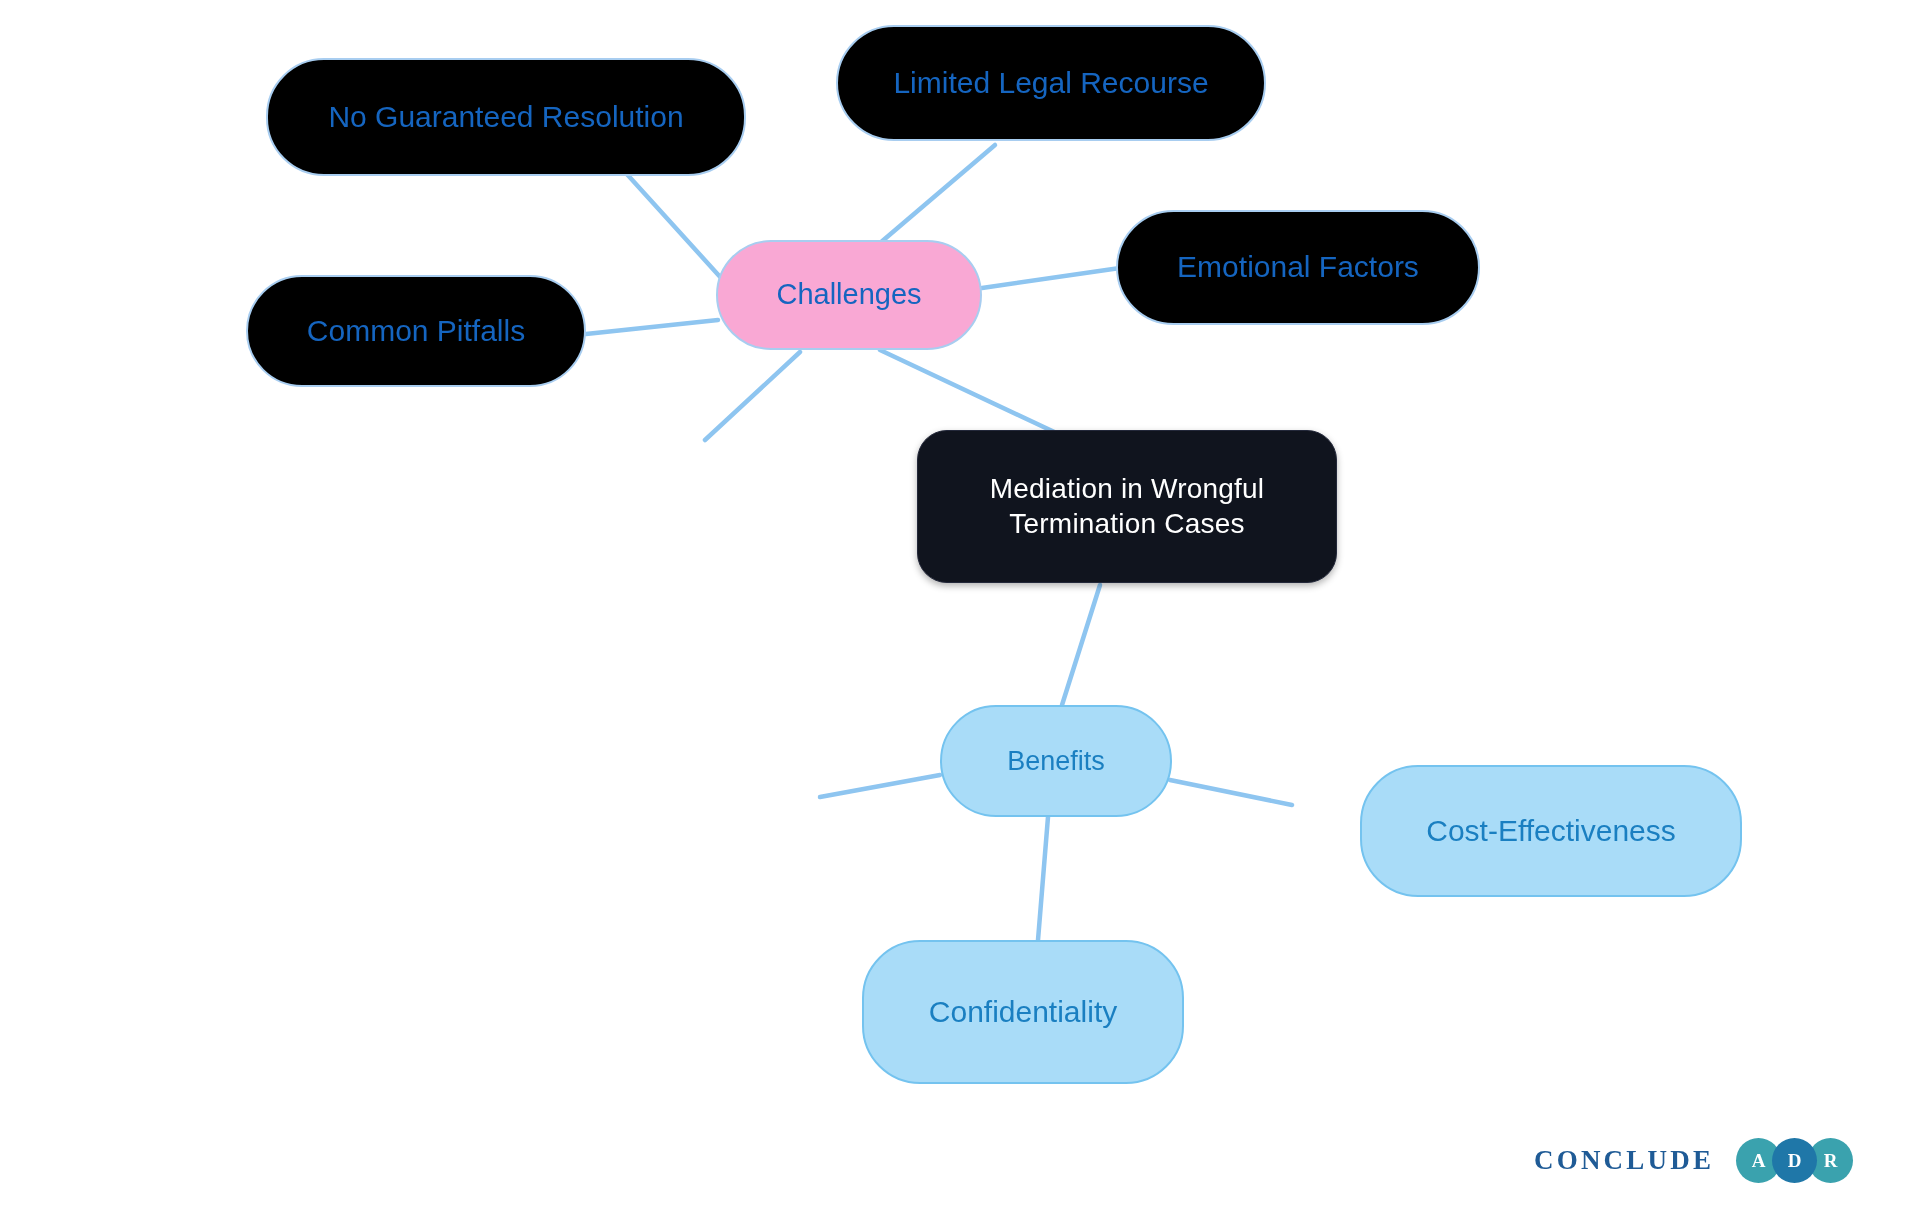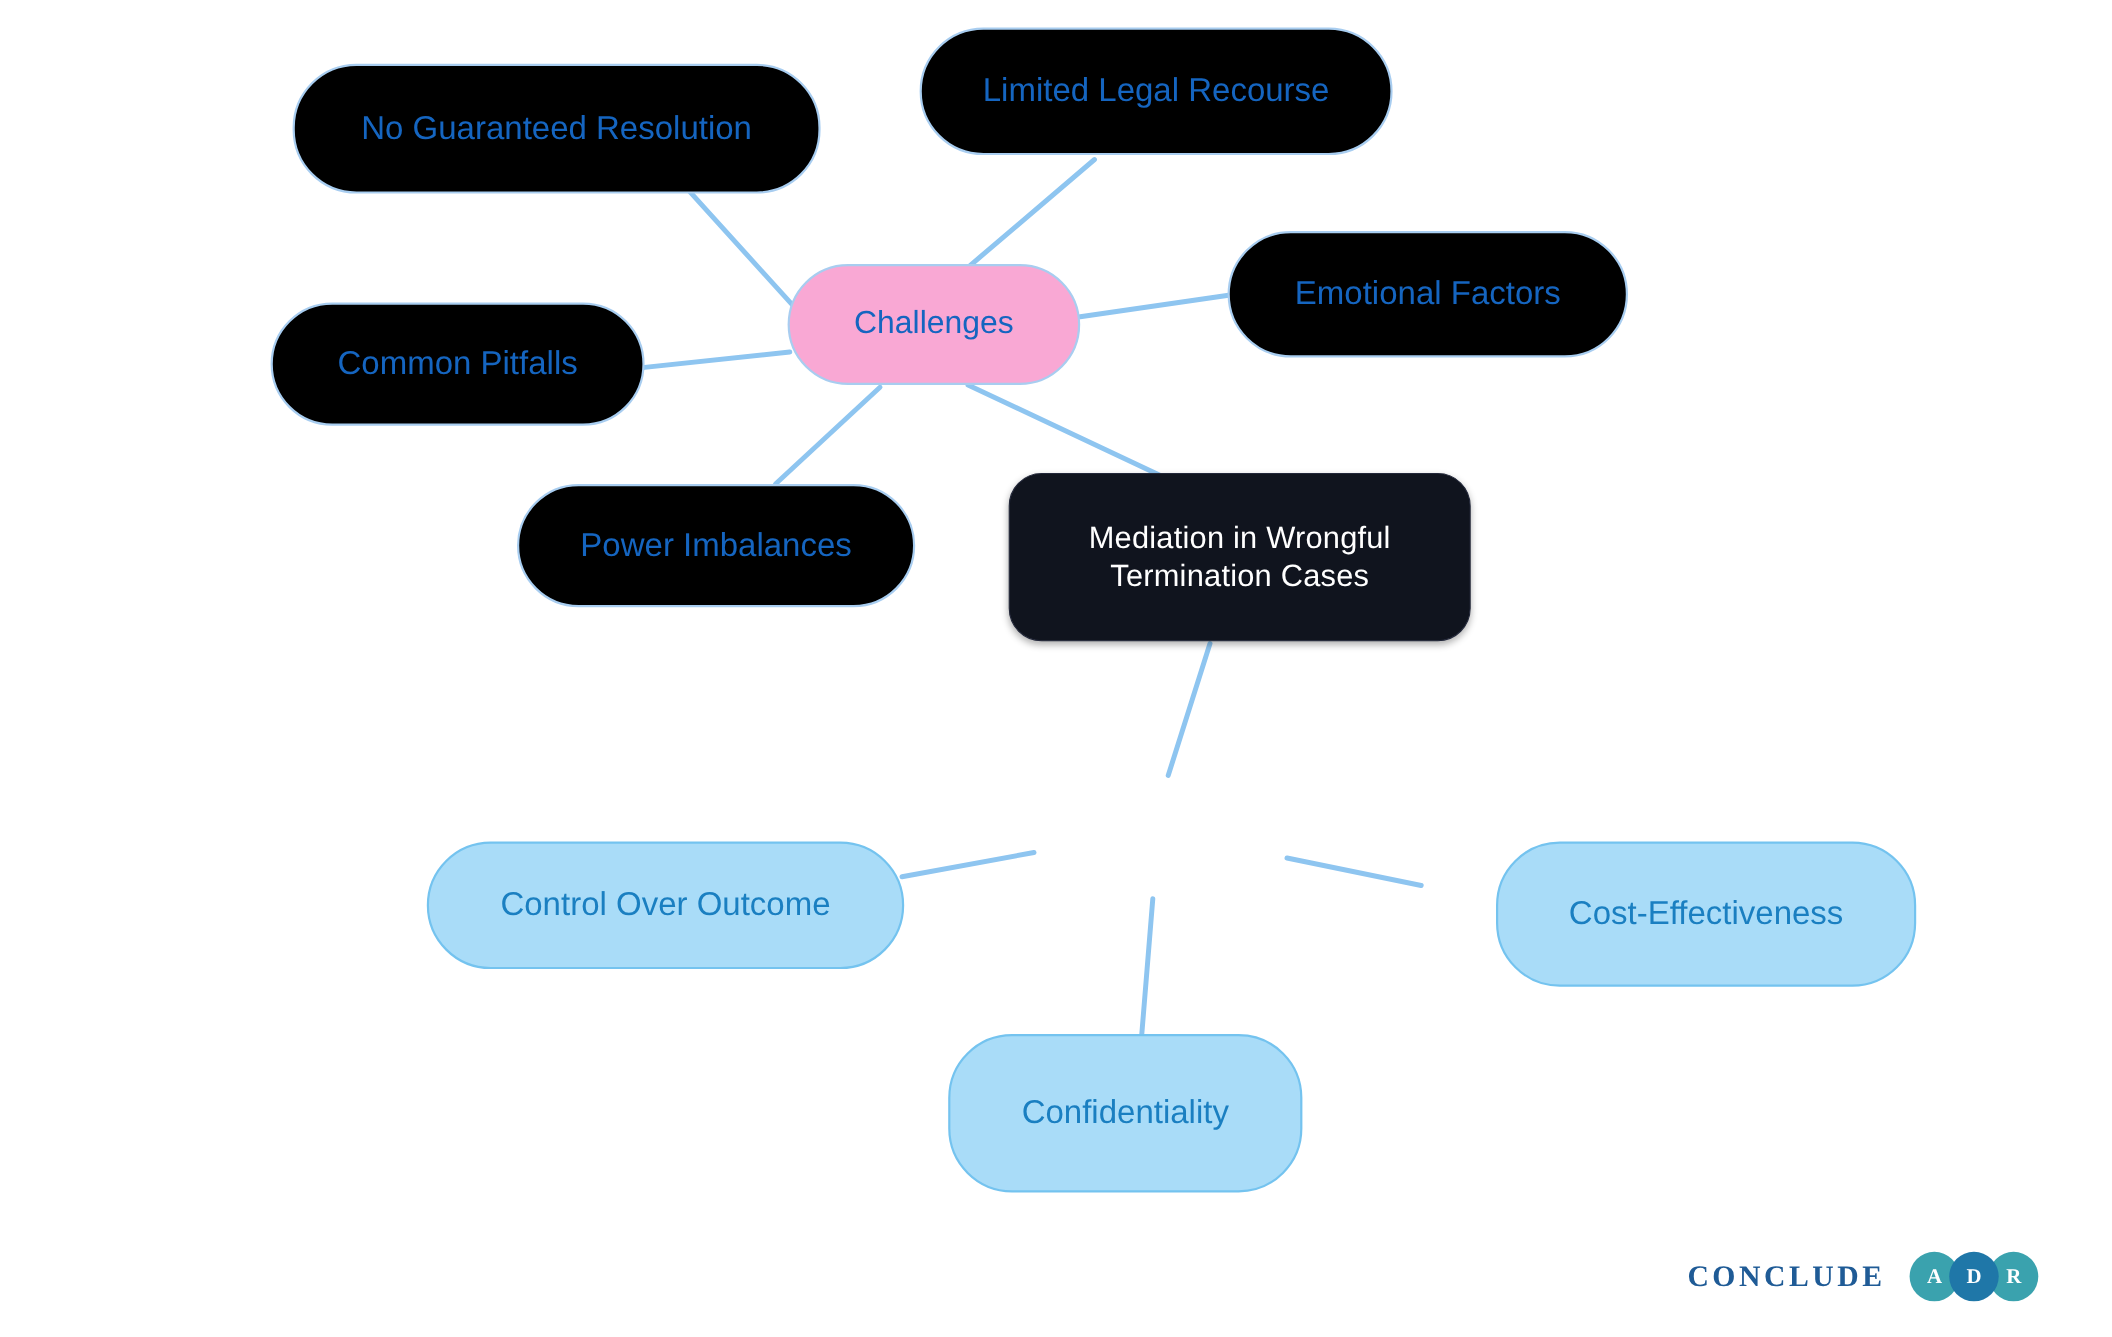--- a/index.html
+++ b/index.html
@@ -144,29 +144,28 @@
   </svg>
 
   <div class="node node-leaf-a" style="left:266px; top:58px; width:480px; height:118px;">No Guaranteed Resolution</div>
 
   <div class="node node-leaf-a" style="left:836px; top:25px; width:430px; height:116px;">Limited Legal Recourse</div>
 
   <div class="node node-leaf-a" style="left:1116px; top:210px; width:364px; height:115px;">Emotional Factors</div>
 
   <div class="node node-leaf-a" style="left:246px; top:275px; width:340px; height:112px;">Common Pitfalls</div>
 
-  <div class="node node-leaf-a" style="left:470px; top:440px; width:362px; height:112px;">Power Imbalances</div>
 
   <div class="node node-branch-a" style="left:716px; top:240px; width:266px; height:110px;">Challenges</div>
 
   <div class="node node-root" style="left:917px; top:430px; width:420px; height:153px;">Mediation in Wrongful
 Termination Cases</div>
 
+  <div class="node node-branch-b" style="left:940px; top:705px; width:232px; height:112px;">Benefits</div>
 
-  <div class="node node-leaf-b" style="left:388px; top:765px; width:434px; height:116px;">Control Over Outcome</div>
 
   <div class="node node-leaf-b" style="left:1360px; top:765px; width:382px; height:132px;">Cost-Effectiveness</div>
 
   <div class="node node-leaf-b" style="left:862px; top:940px; width:322px; height:144px;text-align:right;">Confidentiality</div>
 
   <div id="brand">
     <div id="brand-word">CONCLUDE</div>
     <div class="brand-circles">
       <div class="brand-circle bc-a">A</div>
       <div class="brand-circle bc-d">D</div>

